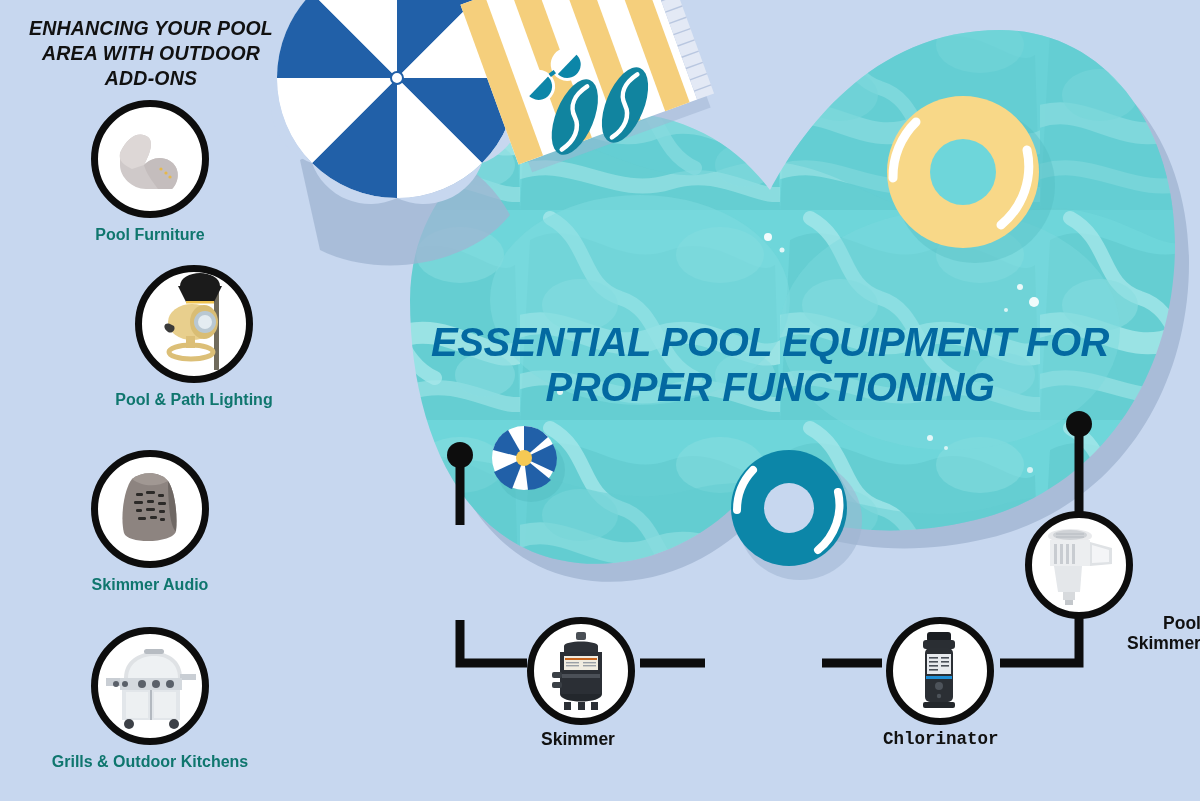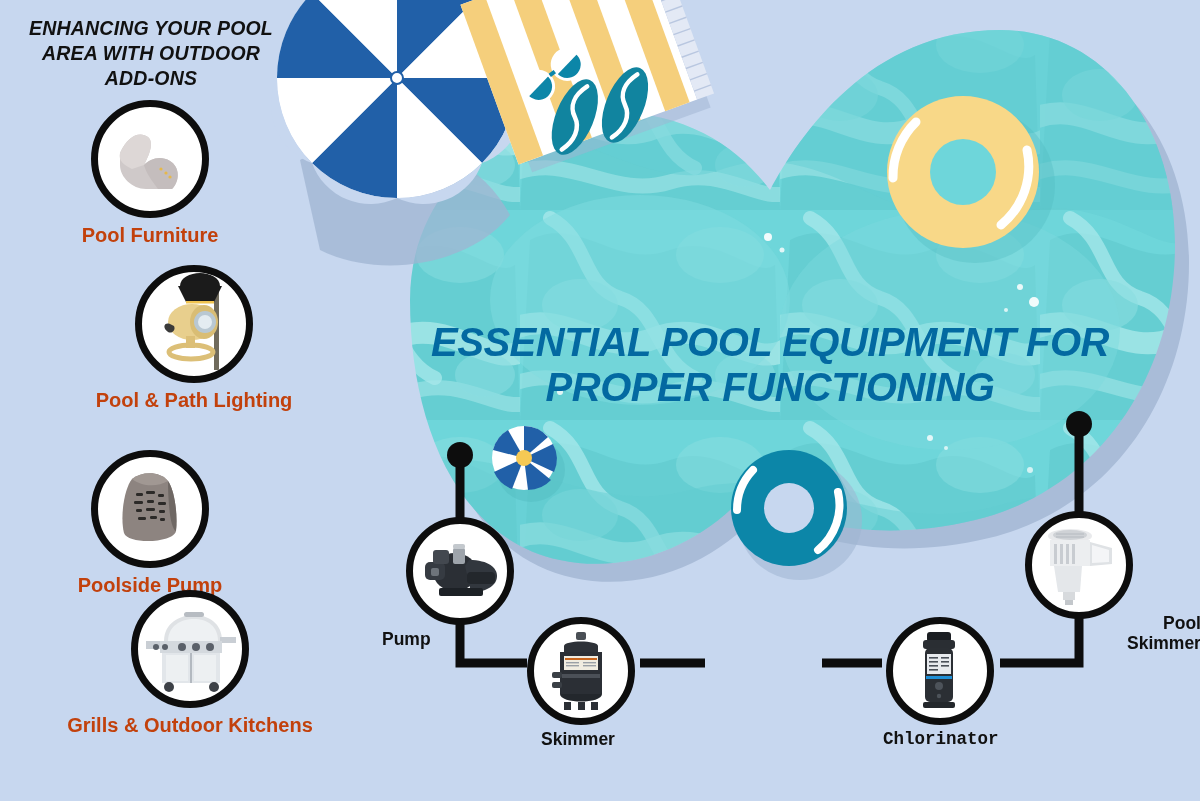--- a/index.html
+++ b/index.html
@@ -28,21 +28,21 @@
   }
   .side-item{position:absolute;left:0;width:300px;text-align:center;}
   .side-circle{
     width:118px;height:118px;border-radius:50%;
     background:#ffffff;border:7px solid #0d0d0d;
     margin:0 auto;position:relative;overflow:hidden;
     box-sizing:border-box;
   }
   .side-circle svg{position:absolute;left:0;top:0;}
   .side-label{
-    margin-top:7px;font-size:20px;font-weight:bold;color:#c2410c;
+    margin-top:7px;font-size:16px;font-weight:bold;color:#0f766e;
     line-height:20px;
   }
 
   
   .pool-title{
     position:absolute;left:410px;top:320px;width:720px;
     text-align:center;
     font-size:40px;line-height:45px;
     font-weight:bold;font-style:italic;
     letter-spacing:-0.5px;
@@ -317,24 +317,24 @@
             <rect x="60" y="45" width="8" height="3" rx="1.2"></rect>
             <rect x="38" y="52" width="6" height="3" rx="1.2"></rect>
             <rect x="48" y="51" width="9" height="3" rx="1.2"></rect>
             <rect x="61" y="53" width="6" height="3" rx="1.2"></rect>
             <rect x="40" y="60" width="8" height="3" rx="1.2"></rect>
             <rect x="52" y="59" width="7" height="3" rx="1.2"></rect>
             <rect x="62" y="61" width="5" height="3" rx="1.2"></rect>
           </g>
         </svg>
       </div>
-      <div class="side-label">Poolside Pump</div>
-    </div>
-
-    <div class="side-item" style="top:590px;margin-left:40px;">
+      <div class="side-label">Skimmer Audio</div>
+    </div>
+
+    <div class="side-item" style="top:627px;">
       <div class="side-circle">
         <svg width="104" height="104" viewBox="0 0 104 104">
 
           <path d="M26 44 C26 26,42 18,56 18 C70 18,84 26,84 44 Z" fill="#dfe2e5"></path>
           <path d="M30 44 C30 29,43 22,56 22 C69 22,80 29,80 44 Z" fill="#eef1f3"></path>
           <rect x="46" y="15" width="20" height="5" rx="2.5" fill="#b7bcc2"></rect>
 
           <rect x="8" y="44" width="20" height="8" fill="#c9ced4"></rect>
           <rect x="82" y="40" width="16" height="6" fill="#c9ced4"></rect>
 
@@ -356,36 +356,20 @@
           <circle cx="76" cy="90" r="5" fill="#3d4147"></circle>
         </svg>
       </div>
       <div class="side-label">Grills &amp;
 Outdoor Kitchens</div>
     </div>
   </div>
 
   <div class="pool-title">ESSENTIAL POOL EQUIPMENT FOR PROPER FUNCTIONING</div>
 
-  <div class="eq-node" style="left:406px;top:517px;">
-    <div class="eq-circle">
-      <svg width="94" height="94" viewBox="0 0 94 94">
-        <ellipse cx="42" cy="48" rx="22" ry="19" fill="#2b2f35"></ellipse>
-        <rect x="12" y="38" width="20" height="18" rx="5" fill="#363b42"></rect>
-        <rect x="20" y="26" width="16" height="14" rx="3" fill="#43484f"></rect>
-        <rect x="40" y="24" width="12" height="16" rx="2" fill="#9ea4ab"></rect>
-        <rect x="40" y="20" width="12" height="5" rx="2" fill="#c3c8cd"></rect>
-        <path d="M56 36 C76 36,84 44,84 52 C84 60,76 68,58 68 L52 42 Z" fill="#32373e"></path>
-        <rect x="54" y="48" width="28" height="12" rx="4" fill="#23272c"></rect>
-        <rect x="26" y="64" width="44" height="8" rx="2" fill="#1d2126"></rect>
-        <rect x="18" y="44" width="8" height="8" rx="2" fill="#6e747b"></rect>
-      </svg>
-    </div>
-    <div class="eq-label" style="left:-24px;top:112px;">Pump</div>
-  </div>
 
   <div class="eq-node" style="left:527px;top:617px;">
     <div class="eq-circle">
       <svg width="94" height="94" viewBox="0 0 94 94">
         <rect x="42" y="8" width="10" height="8" rx="2" fill="#4a4f55"></rect>
         <path d="M30 22 C30 16,64 16,64 22 L64 28 L30 28 Z" fill="#2e3238"></path>
         <rect x="26" y="28" width="42" height="42" fill="#2b2f35"></rect>
         <path d="M26 70 C26 80,68 80,68 70 Z" fill="#23272c"></path>
         <rect x="30" y="32" width="34" height="14" fill="#f0ece0"></rect>
         <rect x="31" y="34" width="32" height="2" fill="#c9641b"></rect>

